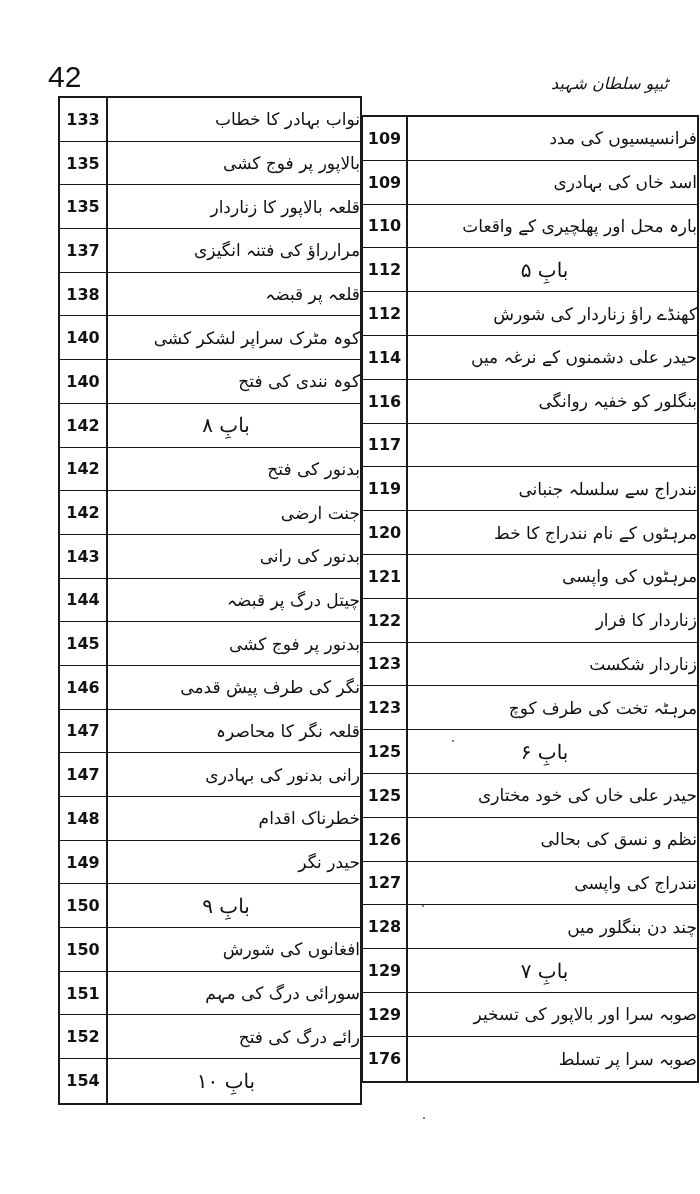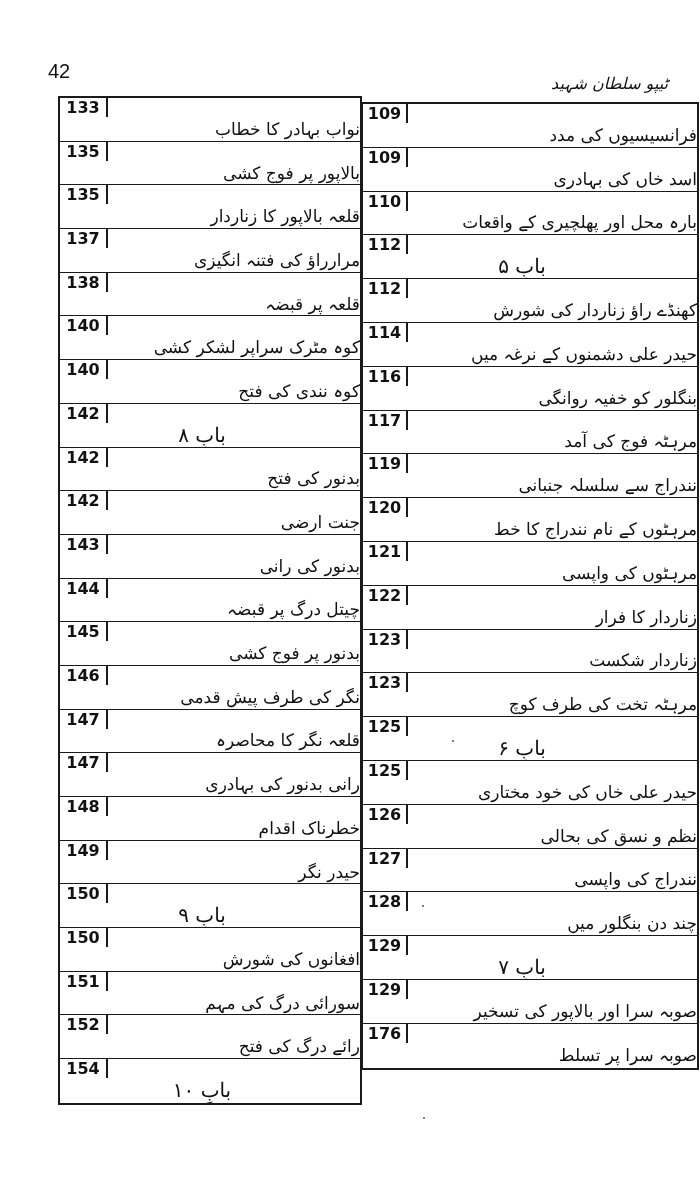--- a/index.html
+++ b/index.html
@@ -13,42 +13,42 @@
     position: relative;
     overflow: hidden;
     font-family: "DejaVu Sans", sans-serif;
     color: #111;
   }
   .page-number {
     position: absolute;
     left: 48px;
     top: 60px;
     font-family: "Liberation Sans", sans-serif;
-    font-size: 20px;
+    font-size: 30px;
     color: #111;
   }
   .running-header {
     position: absolute;
     right: 32px;
     top: 74px;
     font-family: "DejaVu Serif", serif;
     font-size: 16px;
     direction: rtl;
     font-style: italic;
     color: #111;
   }
   .toc-table {
     position: absolute;
     border: 2px solid #1a1a1a;
     border-collapse: collapse;
     background: #fff;
   }
   .toc-table .row {
     display: flex;
-    flex-direction: column;
+    flex-direction: row;
     border-bottom: 1.5px solid #1a1a1a;
     box-sizing: border-box;
   }
   .toc-table .row:last-child {
     border-bottom: none;
   }
   .toc-table .num {
     box-sizing: border-box;
     border-right: 2px solid #1a1a1a;
     font-family: "DejaVu Sans", sans-serif;
@@ -80,21 +80,21 @@
   }
   #left-table {
     left: 58px;
     top: 96px;
     width: 300px;
   }
   #left-table .row { height: 43.7px; }
   #left-table .num { width: 48px; }
   #right-table {
     left: 361px;
-    top: 102px;
+    top: 115px;
     width: 334px;
   }
   #right-table .row { height: 43.8px; }
   #right-table .num { width: 45px; }
   .speck {
     position: absolute;
     width: 2px;
     height: 2px;
     background: #555;
     border-radius: 1px;
@@ -225,21 +225,20 @@
   <div class="row">
       <div class="num">114</div>
       <div class="title">حیدر علی دشمنوں کے نرغہ میں</div>
     </div>
   <div class="row">
       <div class="num">116</div>
       <div class="title">بنگلور کو خفیہ روانگی</div>
     </div>
   <div class="row">
       <div class="num">117</div>
-      <div class="title">مرہٹہ فوج کی آمد</div>
     </div>
   <div class="row">
       <div class="num">119</div>
       <div class="title">نندراج سے سلسلہ جنبانی</div>
     </div>
   <div class="row">
       <div class="num">120</div>
       <div class="title">مرہٹوں کے نام نندراج کا خط</div>
     </div>
   <div class="row">

